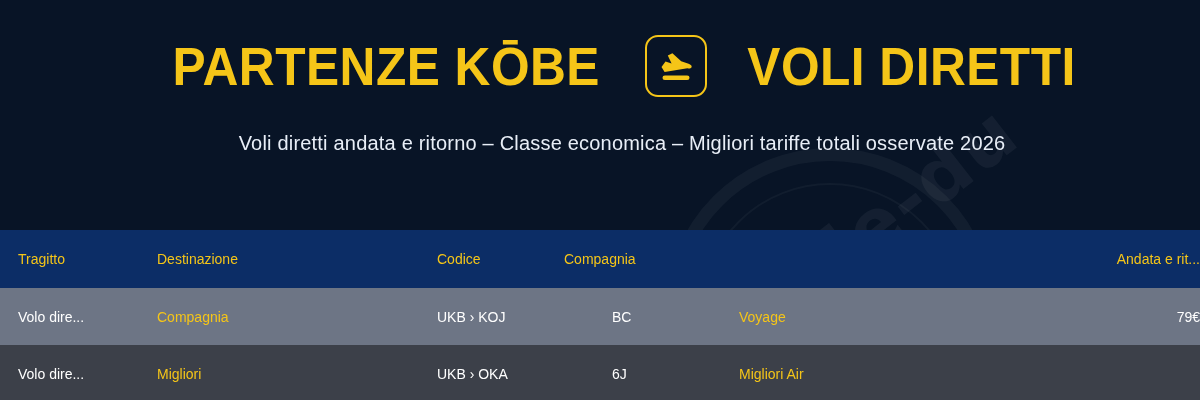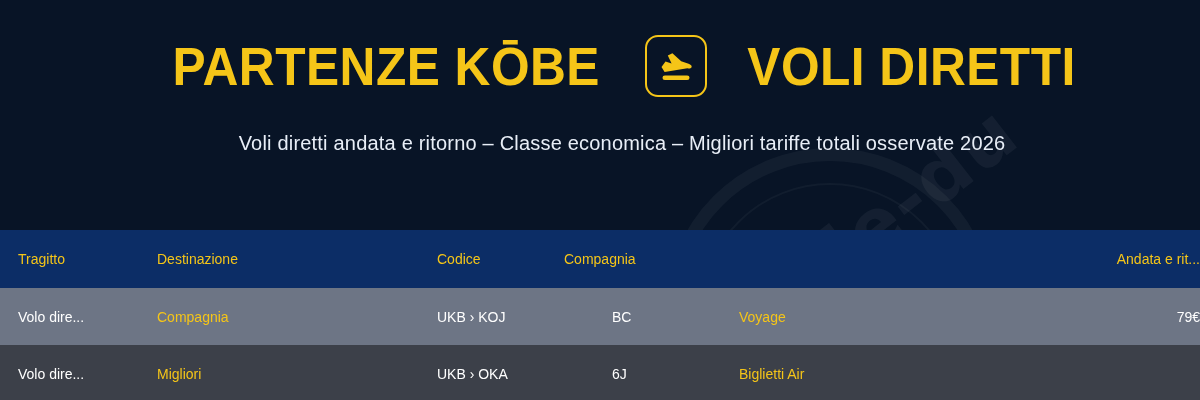--- a/index.html
+++ b/index.html
@@ -213,21 +213,21 @@
       <div class="c-codice">BC</div>
       <div class="c-compagnia">Voyage</div>
       <div class="c-prezzo">79€</div>
     </div>
 
     <div class="row r-even">
       <div class="c-tragitto">Volo dire...</div>
       <div class="c-dest">Migliori</div>
       <div class="c-iata">UKB › OKA</div>
       <div class="c-codice">6J</div>
-      <div class="c-compagnia">Biglietti Air</div>
+      <div class="c-compagnia">Migliori Air</div>
     </div>
 
   </div>
 
   <div class="footer">
     <span>© Monde du Voyage 2016 - monde-du-voyage.com - Voli da Giappone / Aeroporto di Kōbe - Biglietti aerei economici, prenotazione al miglior prezzo.</span>
   </div>
 
 </div>
 

